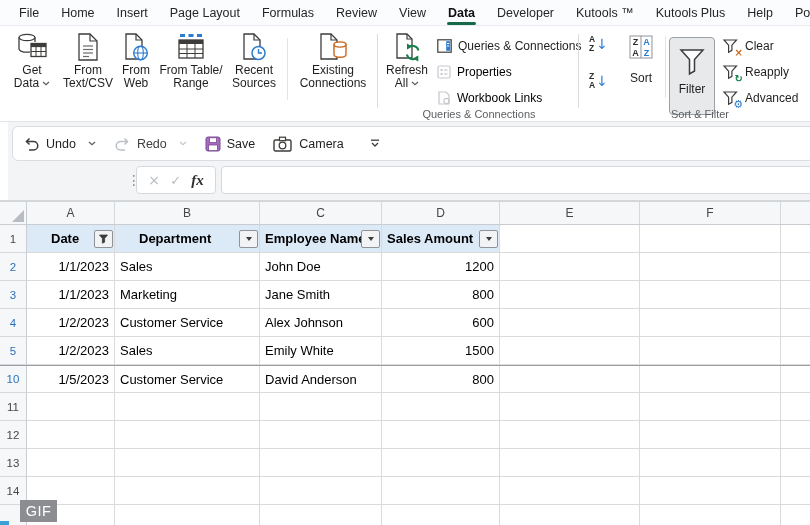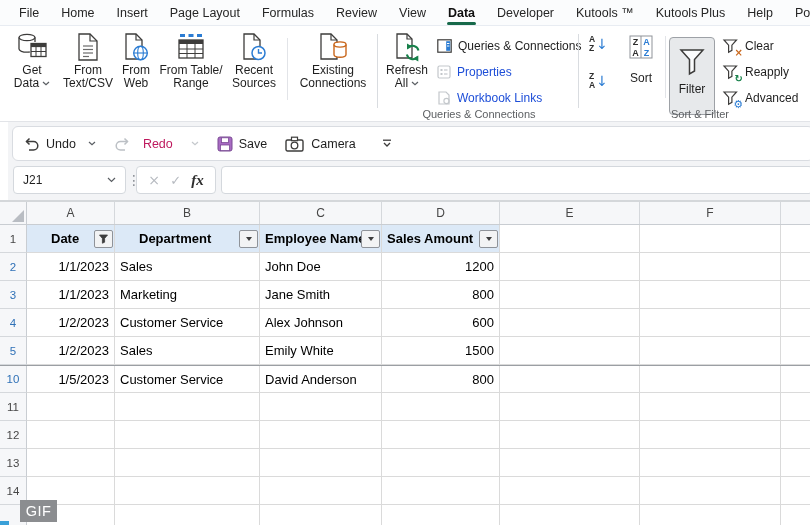--- a/index.html
+++ b/index.html
@@ -14,35 +14,35 @@
   .tab.active::after{content:"";position:absolute;left:10px;right:10px;bottom:0;height:3px;background:#17694a;border-radius:1.5px;}
 
   
   .ribbon{position:absolute;top:26px;left:0;width:810px;height:96px;background:#fff;border-bottom:1px solid #e2e4e8;box-sizing:border-box;}
   .rbtn{position:absolute;top:4px;display:flex;flex-direction:column;align-items:center;}
   .ricon32{height:34px;display:flex;align-items:center;justify-content:center;}
   .rlbl{font-size:12px;line-height:13px;color:#1f1f1f;text-align:center;white-space:nowrap;display:flex;align-items:center;justify-content:center;gap:3px;}
   .grp-label{position:absolute;top:82px;font-size:11px;color:#5c5f62;text-align:center;white-space:nowrap;}
   .vsep{position:absolute;top:8px;height:74px;width:1px;background:#d9dce0;}
   .stack-item{position:absolute;display:flex;align-items:center;gap:6px;font-size:12px;color:#1f1f1f;white-space:nowrap;height:18px;}
-  .stack-item.disabled{color:#1d4ed8;justify-content:flex-end;}
+  .stack-item.disabled{color:#000000;justify-content:flex-end;}
   .filter-big{position:absolute;left:669px;top:11px;width:46px;height:78px;background:#e7e9eb;border:1px solid #9da1a6;border-radius:4px;
     box-sizing:border-box;display:flex;flex-direction:column;align-items:center;justify-content:flex-start;padding-top:9px;gap:6px;}
   .sorticon{display:flex;align-items:center;gap:1px;}
   .sletters{display:flex;flex-direction:column;font-size:8.5px;font-weight:700;line-height:8.5px;color:#2e2e2e;}
   .sarrow{color:#2b7cd3;font-size:14px;line-height:14px;font-family:"DejaVu Sans",sans-serif;}
   .fun-wrap{position:relative;width:17px;height:16px;flex:0 0 auto;}
   .mini-glyph{position:absolute;right:-4px;bottom:-4px;font-size:10px;font-weight:700;line-height:10px;font-family:"DejaVu Sans",sans-serif;}
 
   
   .band{position:absolute;top:122px;left:8px;width:810px;height:78px;background:#f3f4f6;}
   .qat-bar{position:absolute;top:4px;left:4px;width:802px;height:35px;background:#fff;border:1px solid #d9dce1;border-radius:6px;
     box-sizing:border-box;display:flex;align-items:center;padding:0 10px;font-size:12.5px;color:#1f1f1f;}
   .qat-item{display:flex;align-items:center;gap:6px;margin-right:18px;}
-  .qat-item.disabled{color:#be185d;gap:12px;}
+  .qat-item.disabled{color:#404040;}
   .name-box{position:absolute;top:44px;left:5px;width:113px;height:28px;background:#fff;border:1px solid #d4d8dd;border-radius:4px;
     box-sizing:border-box;display:flex;align-items:center;justify-content:space-between;padding:0 9px;font-size:12px;color:#1f1f1f;}
   .dots{position:absolute;top:44px;left:119px;height:28px;display:flex;align-items:center;color:#8a8e94;font-size:14px;font-family:"DejaVu Sans",sans-serif;}
   .fx-cluster{position:absolute;top:44px;left:128px;width:80px;height:28px;background:#fff;border:1px solid #d4d8dd;border-radius:4px;
     box-sizing:border-box;display:flex;align-items:center;justify-content:space-around;padding:0 6px;}
   .gray-glyph{color:#b6bac0;font-size:13px;font-family:"DejaVu Sans",sans-serif;}
   .fx-glyph{font-family:"Liberation Serif",serif;font-style:italic;font-size:15px;color:#2f2f2f;font-weight:600;}
   .fbar{position:absolute;top:44px;left:213px;width:592px;height:28px;background:#fff;border:1px solid #d4d8dd;border-radius:4px;box-sizing:border-box;
     font-size:12.5px;display:flex;align-items:center;padding:0 8px;color:#1f1f1f;}
 
@@ -343,26 +343,20 @@
         <span>Camera</span>
       </span>
       <span class="qat-item" style="margin-left:8px">
         <svg width="10" height="9">
             <line x1="1" y1="1.2" x2="9" y2="1.2" stroke="#3d3c3b" stroke-width="1.3"></line>
             <path d="M2 4 L5 7 L8 4" fill="none" stroke="#3d3c3b" stroke-width="1.3"></path>
           </svg>
       </span>
     </div>
 
-    <div class="name-box">
-      <span>J21</span>
-      <svg width="9" height="6">
-          <path d="M1 1 L4.5 4.5 L8 1" fill="none" stroke="#5a5e63" stroke-width="1.2"></path>
-        </svg>
-    </div>
     <div class="dots">⋮</div>
     <div class="fx-cluster">
       <span class="gray-glyph" style="font-size:14px">×</span>
       <span class="gray-glyph">✓</span>
       <span class="fx-glyph">fx</span>
     </div>
     <div class="fbar"></div>
   </div>
 
   <div class="sheet">

